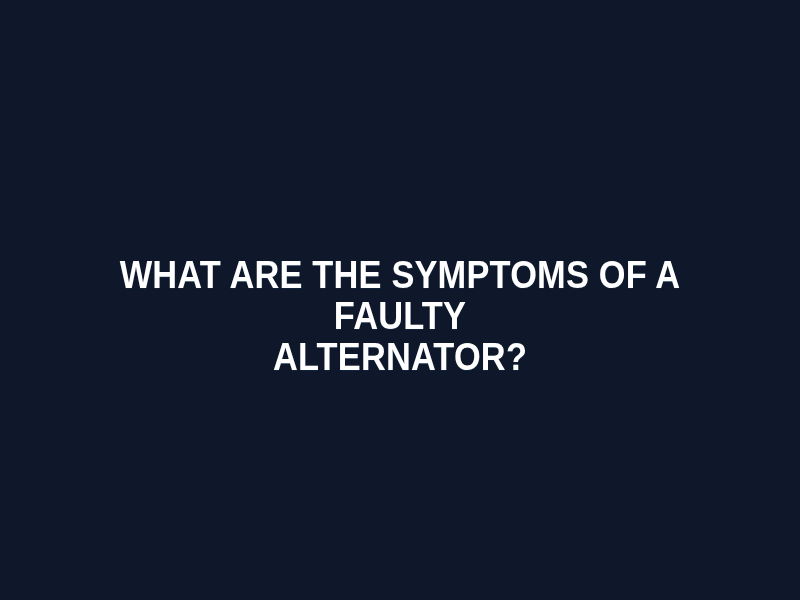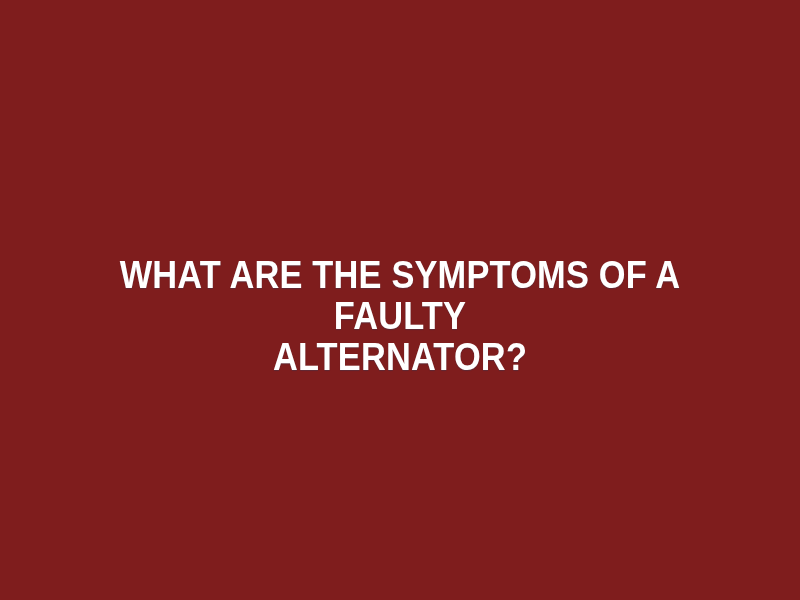--- a/index.html
+++ b/index.html
@@ -15,21 +15,21 @@
     font-family: "Liberation Sans", sans-serif;
     background: #2980bc;
   }
 
   
   .banner {
     position: relative;
     width: 800px;
     height: 600px;
     box-sizing: border-box;
-    background-color: #7f1d1d;
+    background-color: #0f172a;
     display: flex;
     align-items: center;
     justify-content: center;
   }
 
   
   .title-block {
     position: absolute;
     left: 0;
     right: 0;

